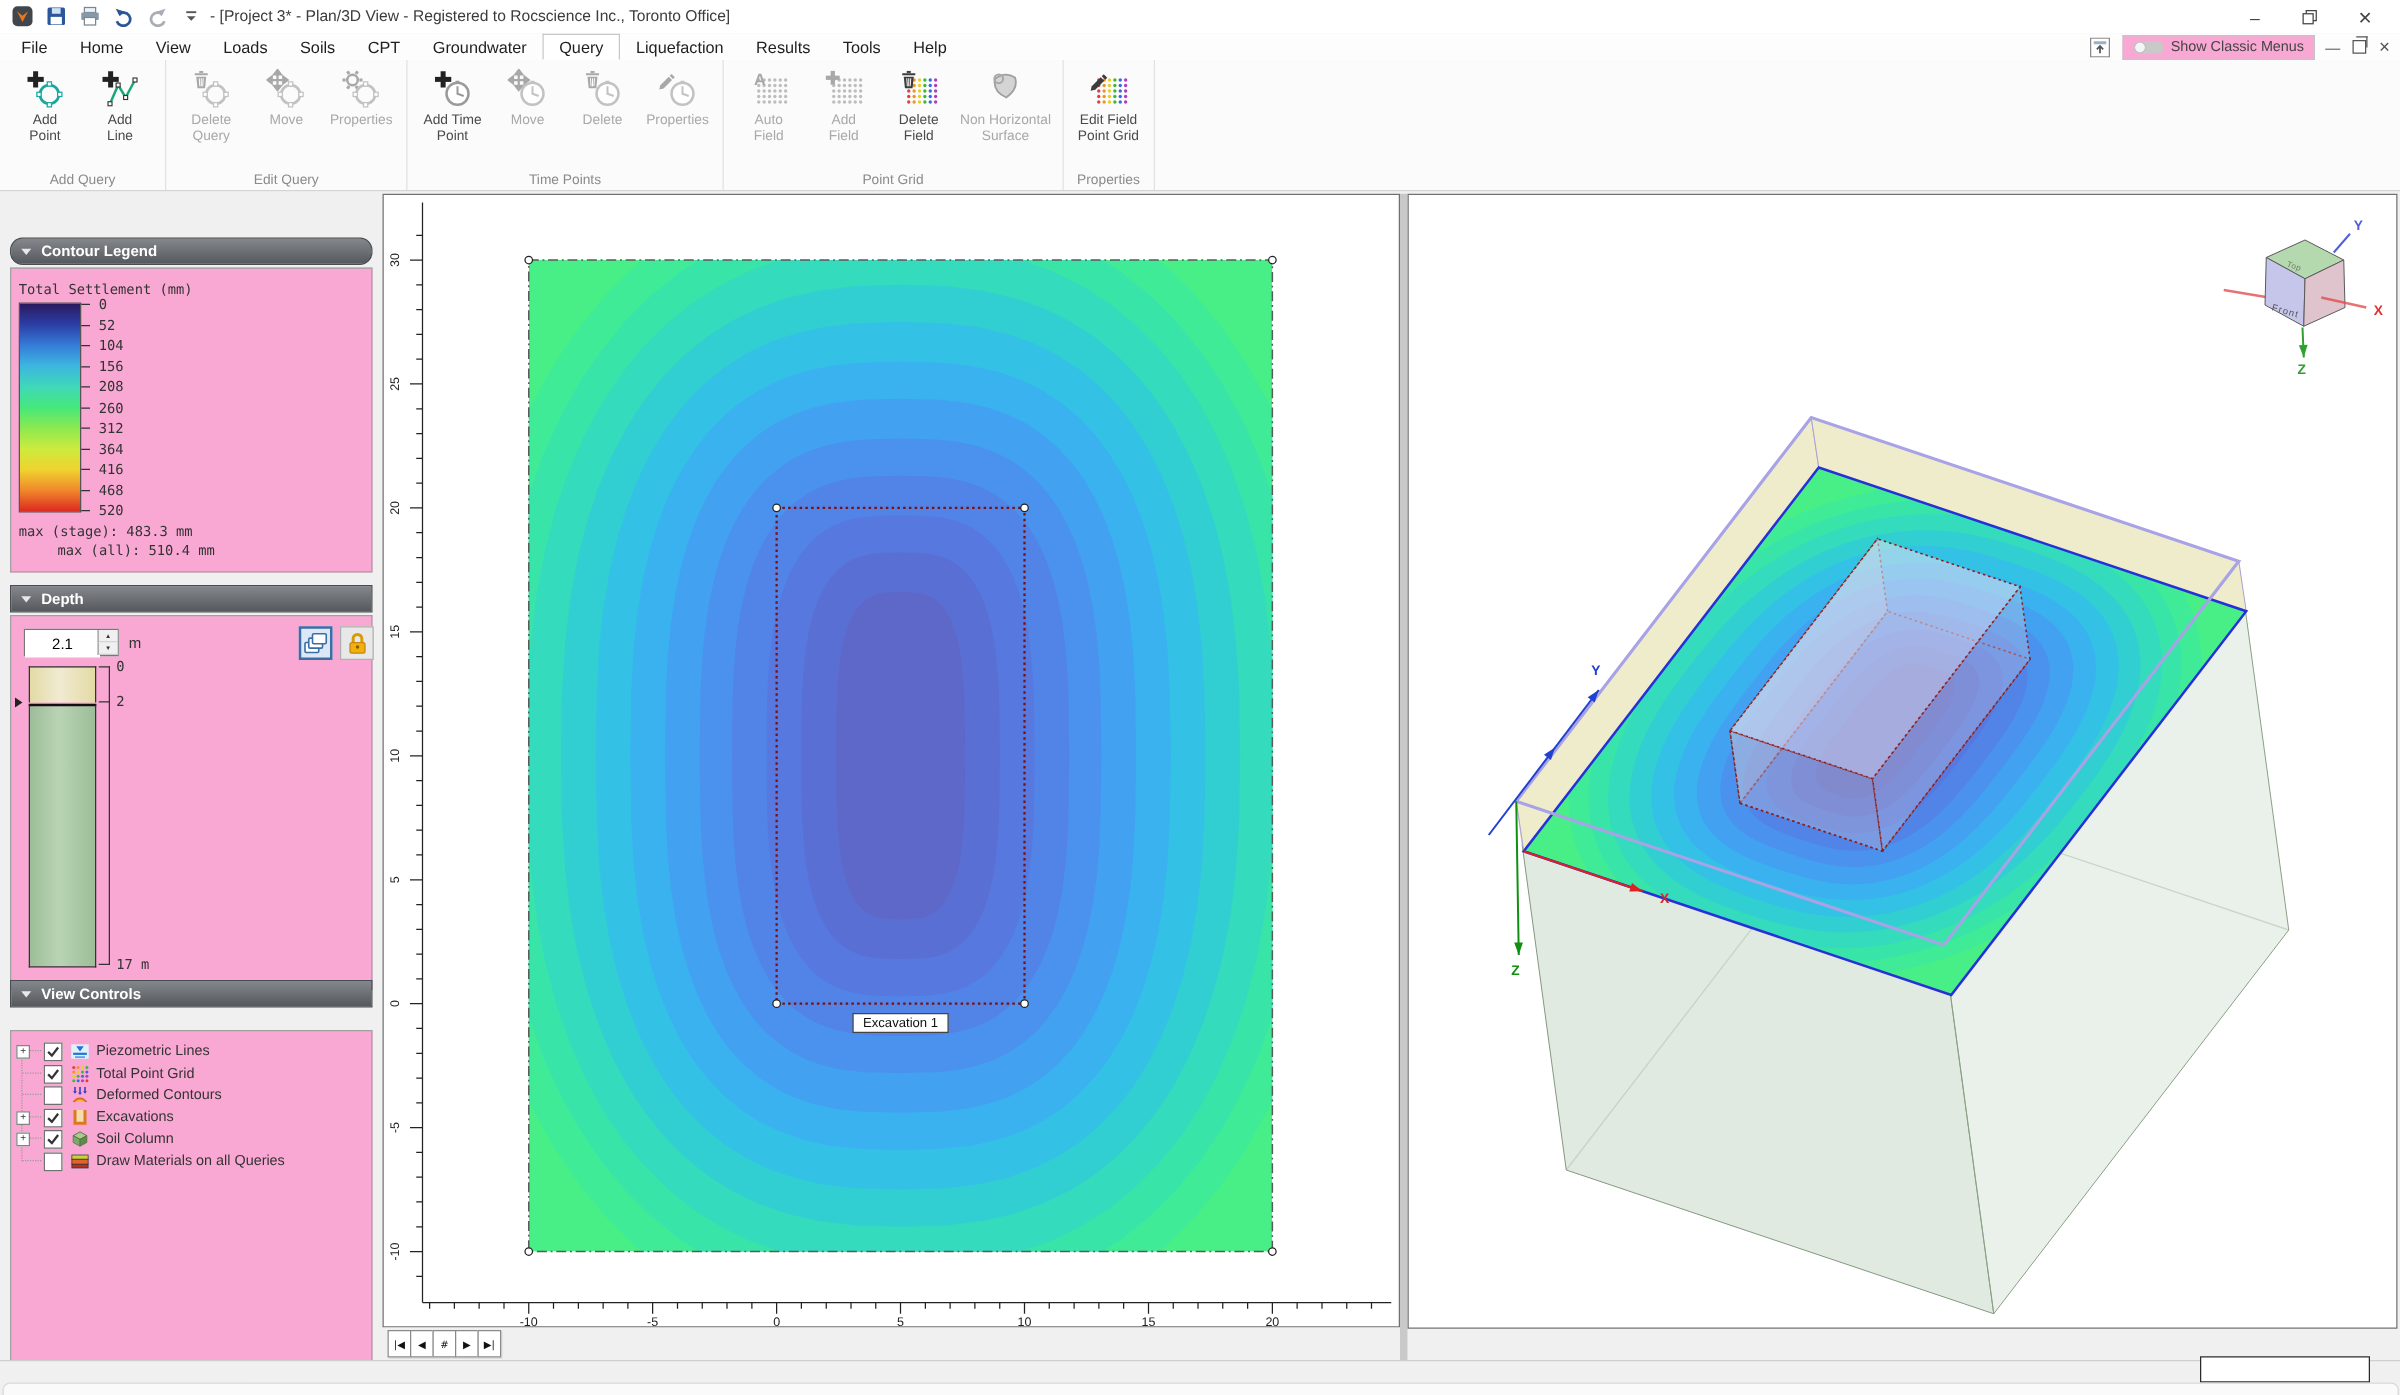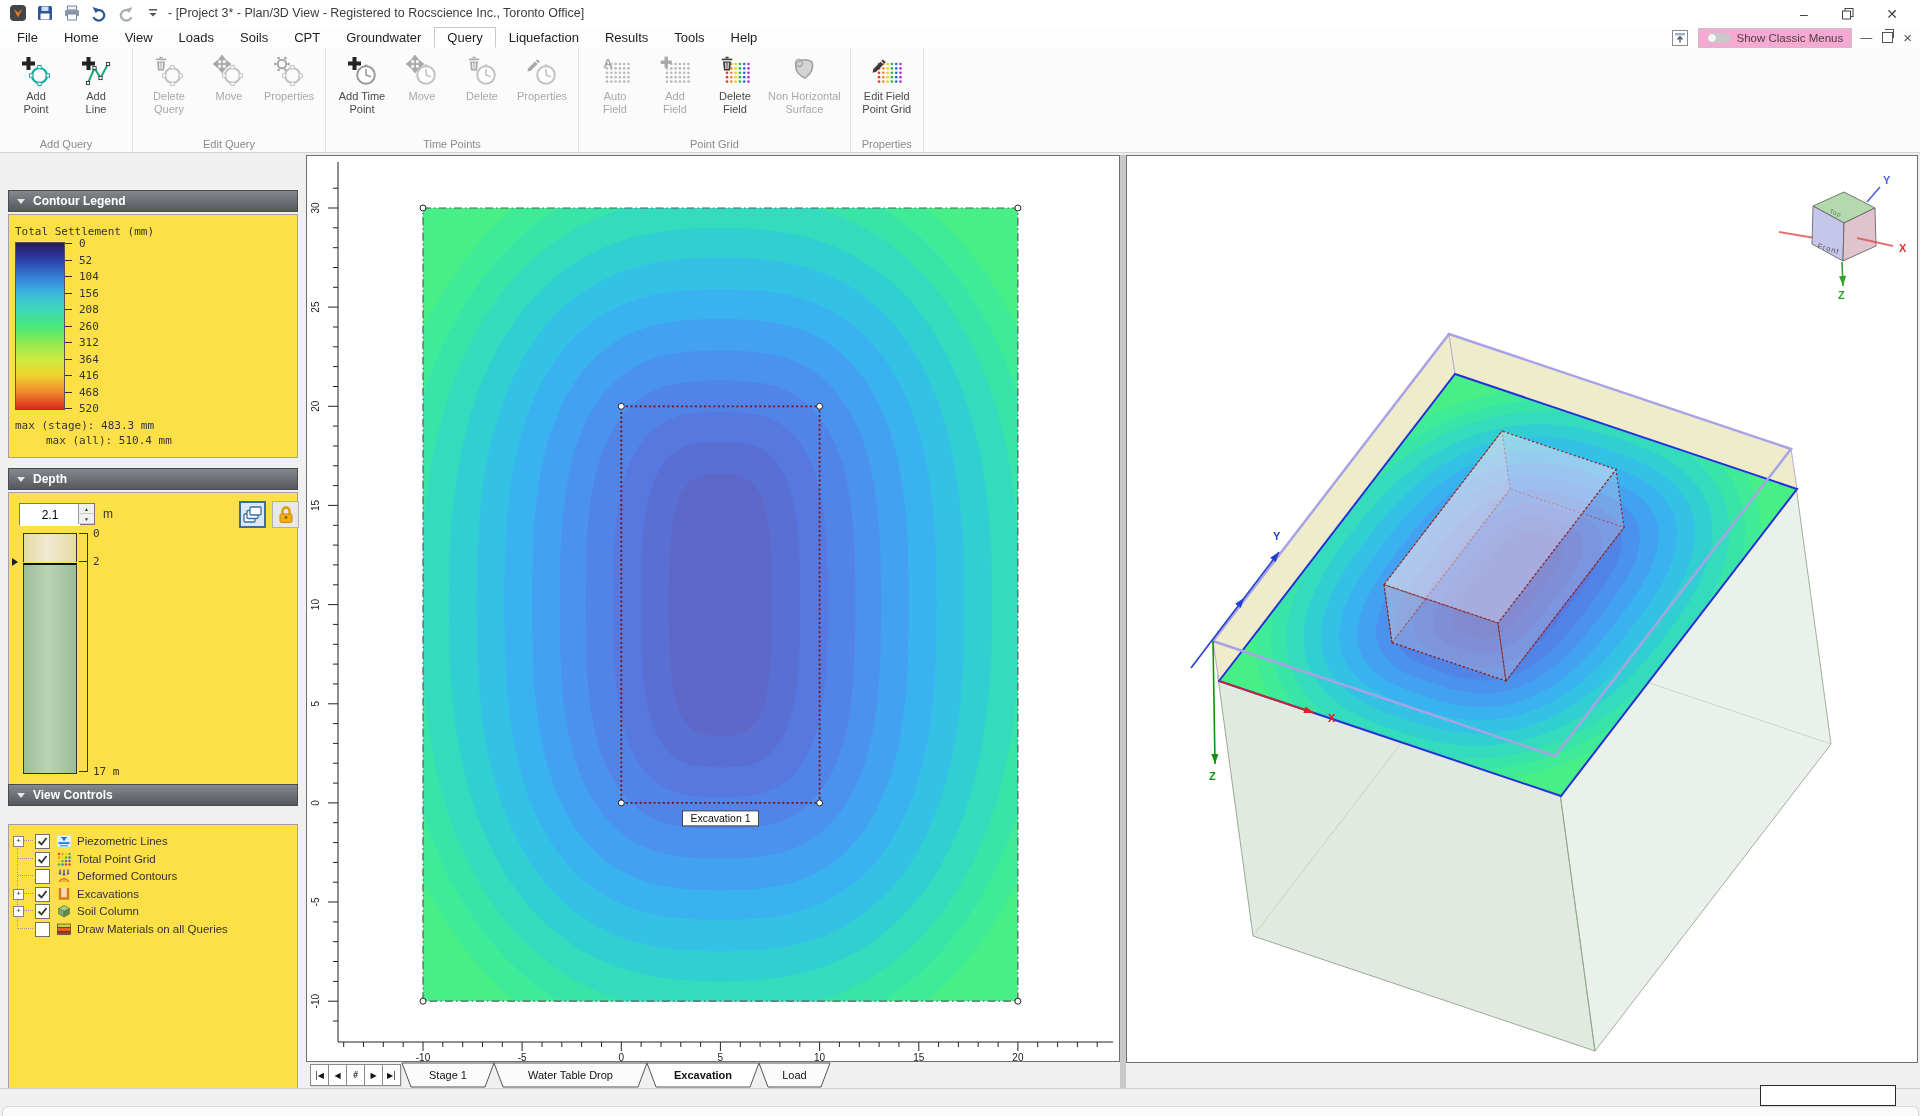--- a/index.html
+++ b/index.html
@@ -34,21 +34,21 @@
   .rib-group{position:relative;display:flex;align-items:flex-start;padding:0 6px 18px 6px;border-right:1px solid #e2e2e2;}
   .grp-label{position:absolute;bottom:2px;left:0;right:0;text-align:center;font-size:11px;color:#8a8a8a;white-space:nowrap;}
   .rib-btn{min-width:54px;padding:0 3px;display:flex;flex-direction:column;align-items:center;}
   .rib-icon{margin-top:7px;width:32px;height:32px;}
   .rib-label{margin-top:3px;font-size:11px;line-height:12.5px;text-align:center;color:#4a4a4a;white-space:nowrap;}
   .rib-btn.disabled .rib-label{color:#a8a8a8;}
   
   .panel-header{position:absolute;left:8px;width:290px;height:22px;background:linear-gradient(#84888d,#55585c);
     border:1px solid #4a4d50;color:#fff;font-size:12px;font-weight:bold;display:flex;align-items:center;gap:8px;padding-left:8px;box-sizing:border-box;}
   .tri{width:0;height:0;border-left:4px solid transparent;border-right:4px solid transparent;border-top:5px solid #e8e8e8;}
-  .panel-box{position:absolute;left:8px;width:290px;background:#fde047;border:1px solid #a0a0a0;box-sizing:border-box;}
+  .panel-box{position:absolute;left:8px;width:290px;background:#f9a8d4;border:1px solid #a0a0a0;box-sizing:border-box;}
   .mono{font-family:"DejaVu Sans Mono",monospace;}
   #legend-title{position:absolute;left:6px;top:10px;font-size:11px;}
   #legend-bar{position:absolute;left:6px;top:27px;width:48px;height:166px;border:1px solid #555;}
   .lg-tick{position:absolute;width:7px;height:1px;background:#333;left:56px;}
   .lg-lab{position:absolute;left:70px;font-size:11px;}
   #legend-max1{position:absolute;left:6px;top:204px;font-size:11px;}
   #legend-max2{position:absolute;left:6px;top:219px;font-size:11px;padding-left:31px;}
   
   #depth-spin{position:absolute;left:10px;top:10px;width:76px;height:22px;border:1px solid #777;background:#fff;box-sizing:border-box;}
   #depth-input{position:absolute;left:0;top:0;width:56px;height:20px;border:none;text-align:center;font-size:12px;font-family:"Liberation Sans",sans-serif;}
@@ -503,21 +503,21 @@
               <path d="M3 17.5 L12 8.5 l3.5 3.5 L6.5 21 l-4.6 1.1 z" fill="#3c3c3c"></path>
               <path d="M13 7.5 l2 -2 3.5 3.5 -2 2 z" fill="#3c3c3c"></path>
             </g>
           </svg></div>
         <div class="rib-label">Edit Field<br>Point Grid</div>
       </div>
       <div class="grp-label">Properties</div>
     </div>
   </div>
 
-<div class="panel-header" style="top:190px;">
+<div class="panel-header" style="top:190px;border-radius:10px;">
   <span class="tri"></span>
   <span>Contour Legend</span>
 </div>
 <div class="panel-box" style="top:214px;height:244px;" id="legend-box">
   <div id="legend-title" class="mono">Total Settlement (mm)</div>
   <div id="legend-bar" style="background: linear-gradient(rgb(42, 26, 94), rgb(44, 62, 166), rgb(53, 124, 216), rgb(60, 182, 224), rgb(63, 216, 184), rgb(70, 232, 124), rgb(140, 233, 79), rgb(205, 235, 62), rgb(239, 211, 47), rgb(240, 135, 43), rgb(220, 42, 31));"></div>
   <div id="legend-ticks">
       <div class="lg-tick" style="top:28px;"></div>
       <div class="lg-lab mono" style="top:22px;">0</div>
       <div class="lg-tick" style="top:44.5px;"></div>
@@ -901,35 +901,17 @@
       </g>
     </svg>
 </div>
 
 <div id="tabbar">
     <div class="nav-btn" style="left:4px;">|◀</div>
     <div class="nav-btn" style="left:22px;">◀</div>
     <div class="nav-btn" style="left:40px;">#</div>
     <div class="nav-btn" style="left:58px;">▶</div>
     <div class="nav-btn" style="left:76px;">▶|</div>
-    <div style="position:absolute;left:92px;top:0;"><svg width="444" height="26" xmlns="http://www.w3.org/2000/svg">
-        <g>
-          <polygon points="4,1 96,1 87,25 13,25" fill="#fbfbfb" stroke="#555" stroke-width="1"></polygon>
-          <text x="50" y="17" text-anchor="middle" font-size="11" font-family="DejaVu Sans Mono" fill="#111">Stage 1</text>
-        </g>
-        <g>
-          <polygon points="96,1 249,1 240,25 105,25" fill="#fbfbfb" stroke="#555" stroke-width="1"></polygon>
-          <text x="172.5" y="17" text-anchor="middle" font-size="11" font-family="DejaVu Sans Mono" fill="#111">Water Table Drop</text>
-        </g>
-        <g>
-          <polygon points="361,1 432,1 423,25 370,25" fill="#fbfbfb" stroke="#555" stroke-width="1"></polygon>
-          <text x="396.5" y="17" text-anchor="middle" font-size="11" font-family="DejaVu Sans Mono" fill="#111">Load</text>
-        </g>
-        <g>
-          <polygon points="249,1 361,1 352,25 258,25" fill="#ffffff" stroke="#555" stroke-width="1"></polygon>
-          <text x="305" y="17" text-anchor="middle" font-size="11" font-family="DejaVu Sans Mono" font-weight="bold" fill="#111">Excavation</text>
-        </g>
-      </svg></div>
   </div>
 
 <div id="statusbar"></div>
 <div id="status-box"></div>
 <div id="bottom-strip"></div>
 
 </body></html>

